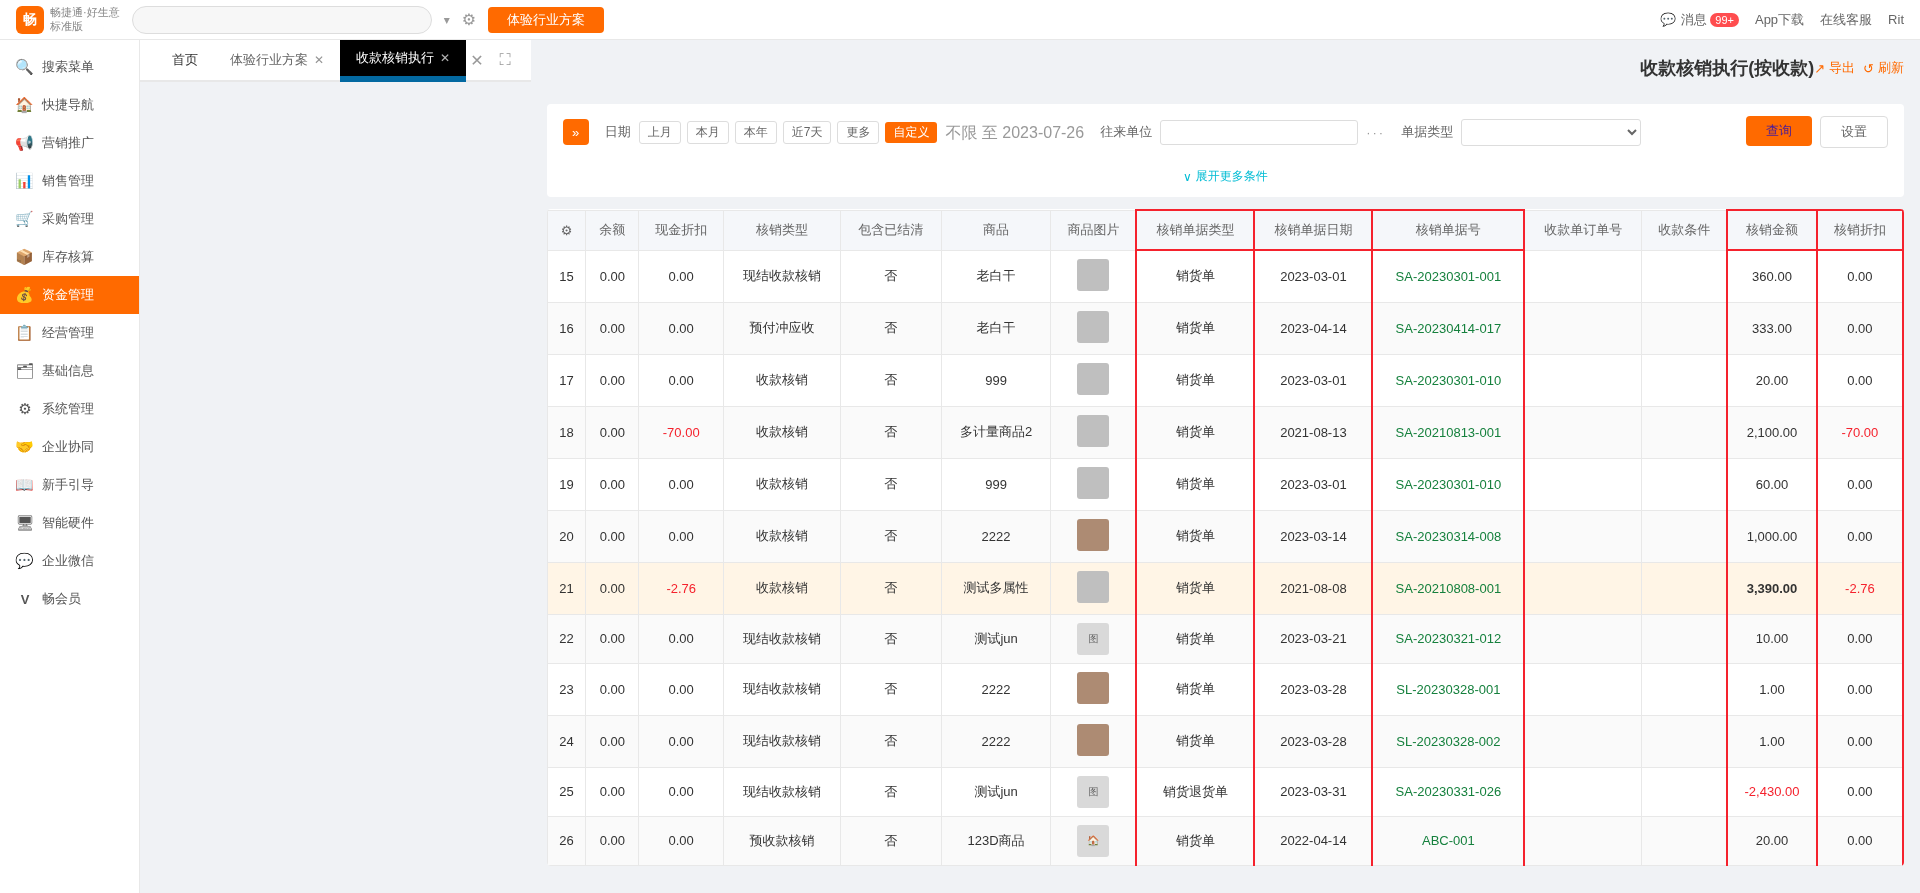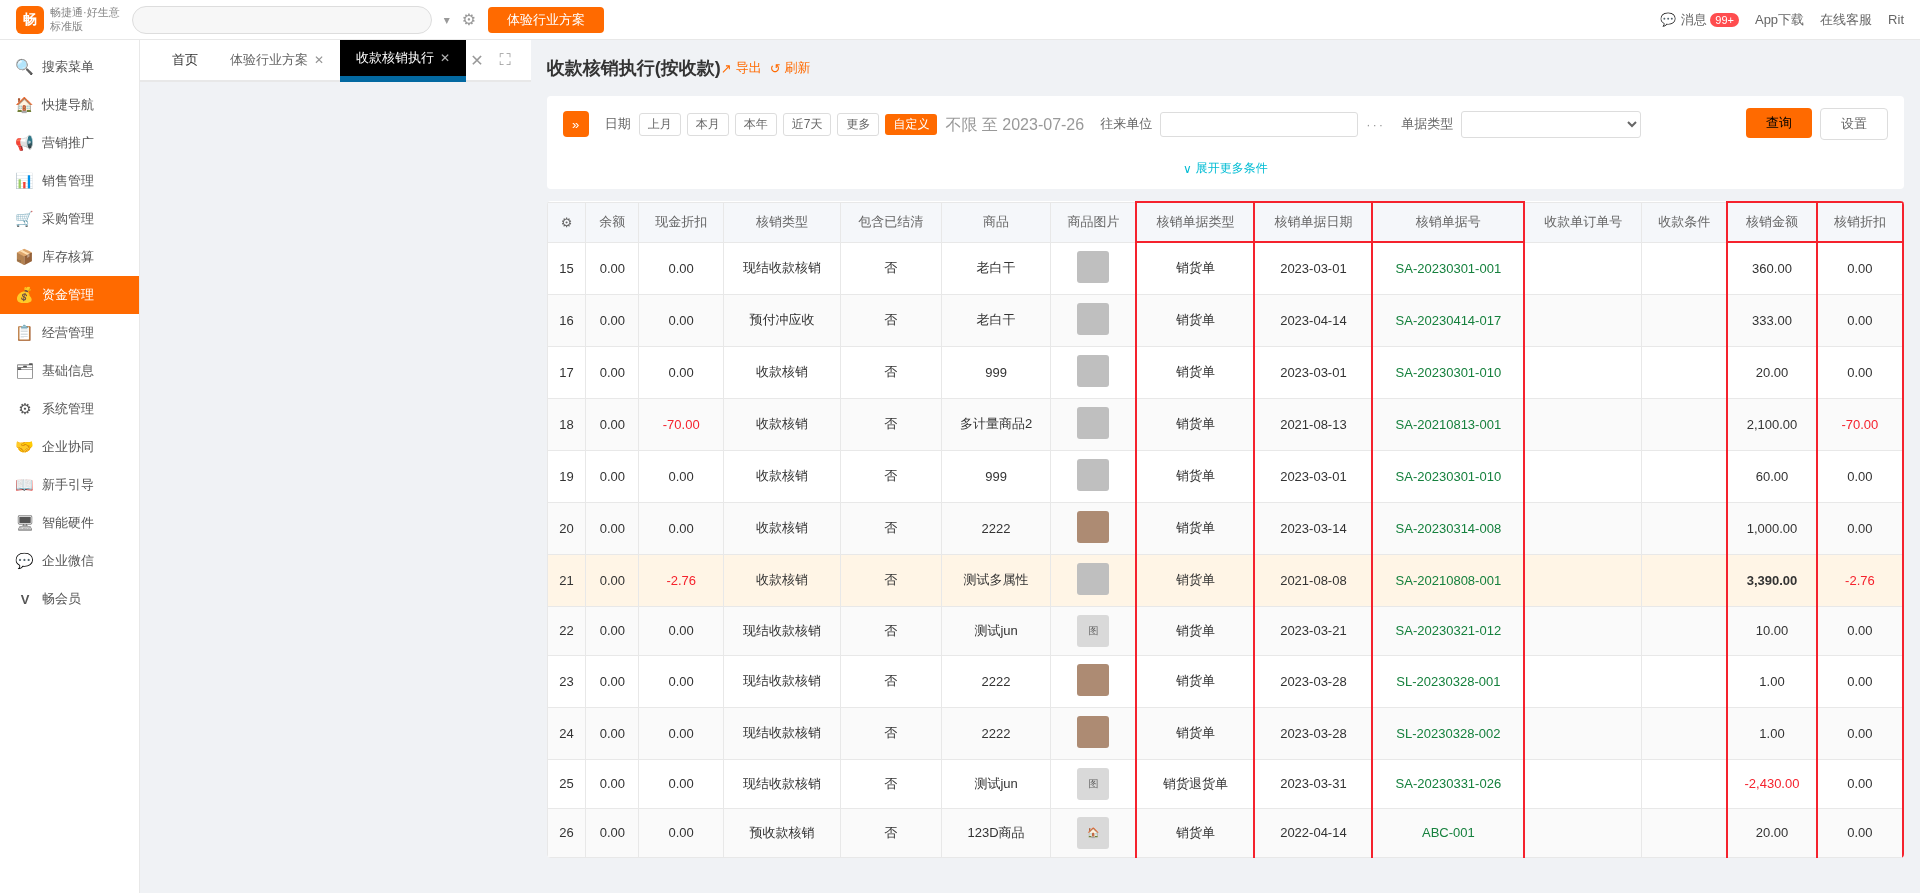--- a/index.html
+++ b/index.html
@@ -29,37 +29,37 @@
     .tab-bar { background: #fff; display: flex; align-items: center; border-bottom: 2px solid #e8e8e8; height: 42px; padding: 0 16px; gap: 0; }
     .tab { padding: 0 16px; height: 42px; display: flex; align-items: center; gap: 6px; cursor: pointer; color: #666; font-size: 13px; border-bottom: 2px solid transparent; margin-bottom: -2px; }
     .tab.active { color: #fff; background: #000000; border-bottom: 6px solid #0369a1; }
     .tab .tab-close { font-size: 12px; color: inherit; opacity: 0.7; }
     .tab-home { color: #333; }
     .tab-bar-actions { margin-left: auto; display: flex; gap: 8px; }
     .tab-bar-btn { background: none; border: none; cursor: pointer; color: #999; font-size: 16px; padding: 4px; }
 
     
     .page-content { flex: 1; overflow: auto; padding: 16px; }
-    .page-title { font-size: 18px; font-weight: bold; color: #333; margin-bottom: 16px; display: flex; justify-content: flex-start; align-items: center; }
+    .page-title { font-size: 18px; font-weight: bold; color: #333; margin-bottom: 24px; display: flex; justify-content: flex-end; align-items: center; }
     .page-title-actions { display: flex; gap: 8px; }
     .action-btn { display: flex; align-items: center; gap: 4px; background: none; border: none; cursor: pointer; color: #ff6a00; font-size: 13px; }
 
     
     .filter-bar { background: #fff; border-radius: 4px; padding: 12px 16px; margin-bottom: 12px; display: flex; align-items: center; gap: 16px; flex-wrap: wrap; }
     .filter-expand { width: 26px; height: 26px; background: #ff6a00; border-radius: 4px; display: flex; align-items: center; justify-content: center; cursor: pointer; color: #fff; }
     .filter-group { display: flex; align-items: center; gap: 8px; }
     .filter-label { color: #666; font-size: 13px; white-space: nowrap; }
     .date-group { display: flex; align-items: center; gap: 6px; font-size: 13px; }
     .date-btn { padding: 2px 8px; border: 1px solid #ddd; border-radius: 3px; cursor: pointer; color: #666; background: #fff; font-size: 12px; }
     .date-custom { background: #ff6a00; color: #fff; border: none; border-radius: 3px; padding: 2px 8px; font-size: 12px; cursor: pointer; }
     .date-range { color: #999; font-size: 16px; }
     .filter-input { border: 1px solid #ddd; border-radius: 3px; padding: 4px 10px; font-size: 13px; min-width: 180px; color: #333; }
     .filter-dots { color: #999; letter-spacing: 2px; }
     .filter-select { border: 1px solid #ddd; border-radius: 3px; padding: 4px 10px; font-size: 13px; min-width: 180px; color: #666; background: #fff; }
-    .query-btn { background: #ff6a00; color: #000000; border: none; border-radius: 4px; padding: 6px 20px; font-size: 13px; cursor: pointer; }
+    .query-btn { background: #ff6a00; color: #4c1d95; border: none; border-radius: 4px; padding: 6px 20px; font-size: 13px; cursor: pointer; }
     .setting-btn { background: #fff; color: #666; border: 1px solid #ddd; border-radius: 4px; padding: 6px 20px; font-size: 13px; cursor: pointer; }
     .expand-more { display: flex; align-items: center; gap: 4px; color: #00bcd4; font-size: 12px; cursor: pointer; width: 100%; justify-content: center; margin-top: 4px; }
 
     
     .table-wrap { background: #fff; border-radius: 4px; overflow: auto; position: relative; }
     table { width: 100%; border-collapse: collapse; font-size: 13px; }
     th { background: #f5f7fa; color: #666; font-weight: normal; padding: 10px 8px; text-align: center; border: 1px solid #e8e8e8; white-space: nowrap; }
     td { padding: 8px 8px; text-align: center; border: 1px solid #e8e8e8; white-space: nowrap; color: #333; }
     tr:nth-child(even) { background: #fafafa; }
     tr.highlighted { background: #fff5e6; }

